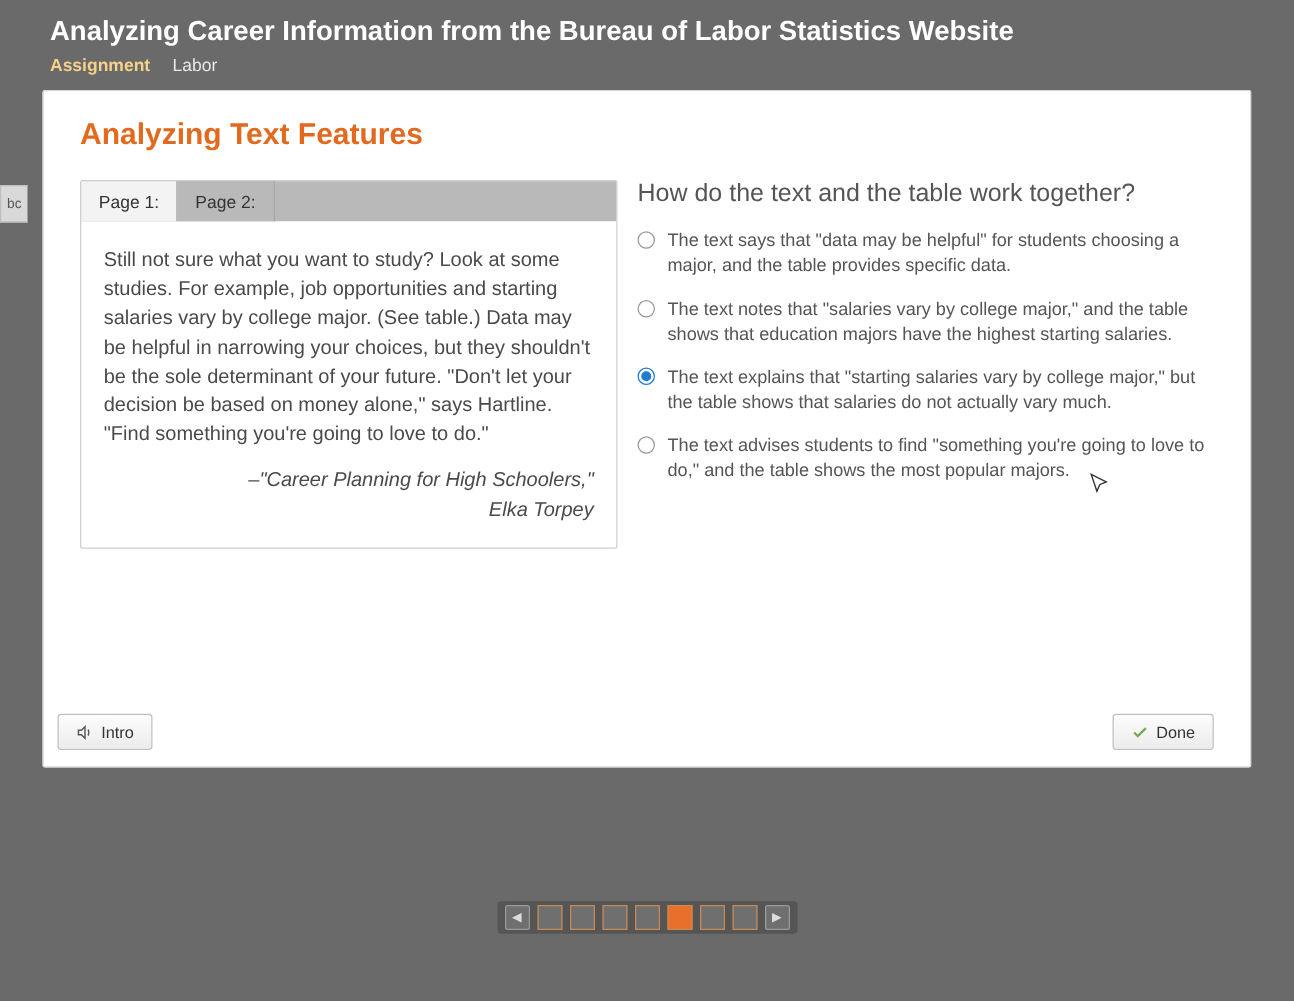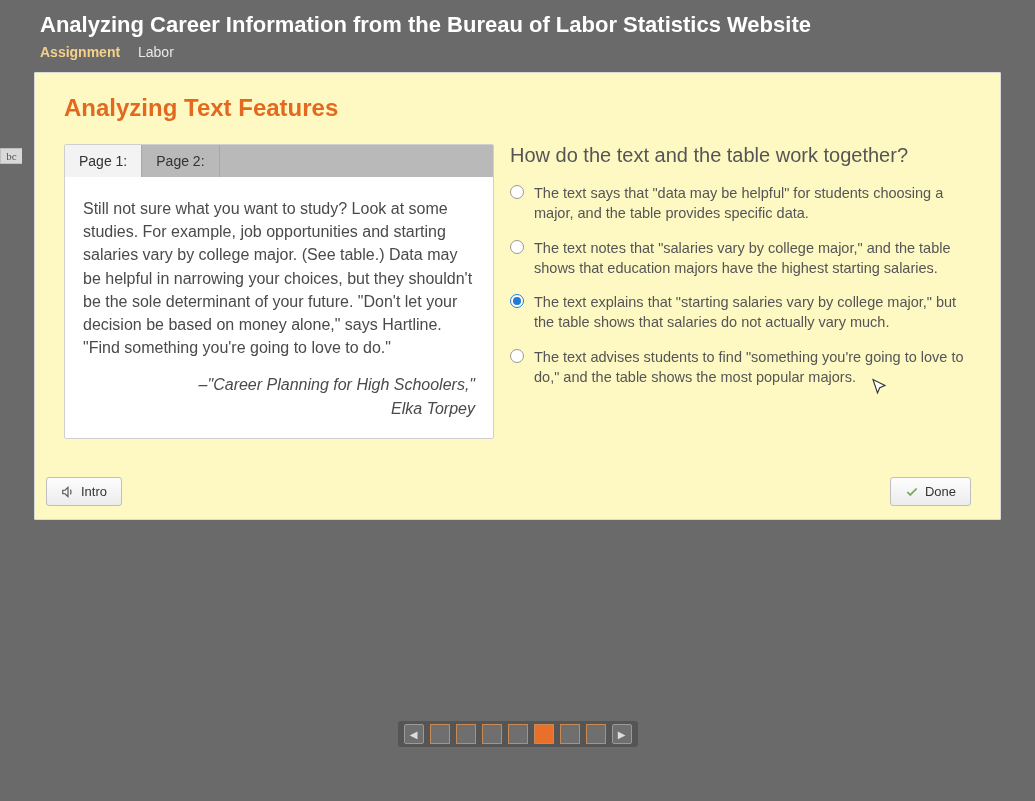--- a/index.html
+++ b/index.html
@@ -18,23 +18,23 @@
   .header-title {
     font-size: 22px;
     font-weight: bold;
     color: #ffffff;
     margin-bottom: 6px;
   }
   .header-sub { font-size: 14px; }
   .header-sub-label { color: #f5d18a; font-weight: bold; margin-right: 14px; }
   .header-sub-status { color: #e8e8e8; }
   .content-frame {
-    background: #fef9c3;
+    background: #ffffff;
     margin: 4px 34px 0 34px;
-    height: 448px;
+    height: 542px;
     border-radius: 2px;
     position: relative;
     padding: 22px 30px 18px 30px;
     box-shadow: inset 0 0 0 1px #d9d9d9;
   }
   .slide-title {
     color: #e26a1f;
     font-size: 24px;
     font-weight: bold;
     margin-bottom: 22px;
@@ -119,28 +119,27 @@
     color: #333;
     display: inline-flex;
     align-items: center;
     gap: 6px;
     cursor: pointer;
   }
   .btn .icon { display: inline-flex; }
   .side-tab {
     position: absolute;
     left: 0; top: 148px;
-    width: 22px; height: 16px;
+    width: 22px; height: 30px;
     background: #d9d9d9;
     border: 1px solid #bfbfbf;
     font-size: 11px;
     display: flex; align-items: center; justify-content: center;
     color: #555;
     border-right: none;
-    font-family: Liberation Serif, serif;
   }
   .pager {
     position: absolute;
     bottom: 54px;
     left: 50%;
     transform: translateX(-50%);
     display: flex;
     align-items: center;
     gap: 6px;
     background: #555;

